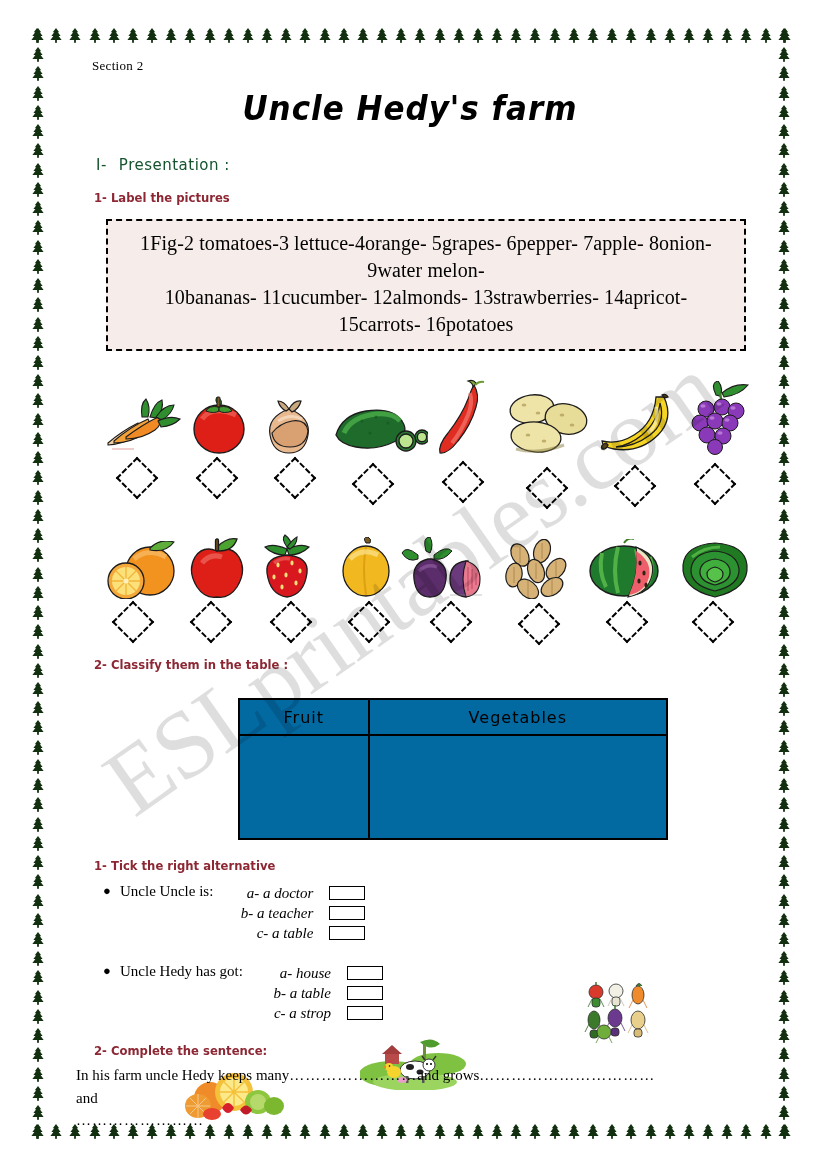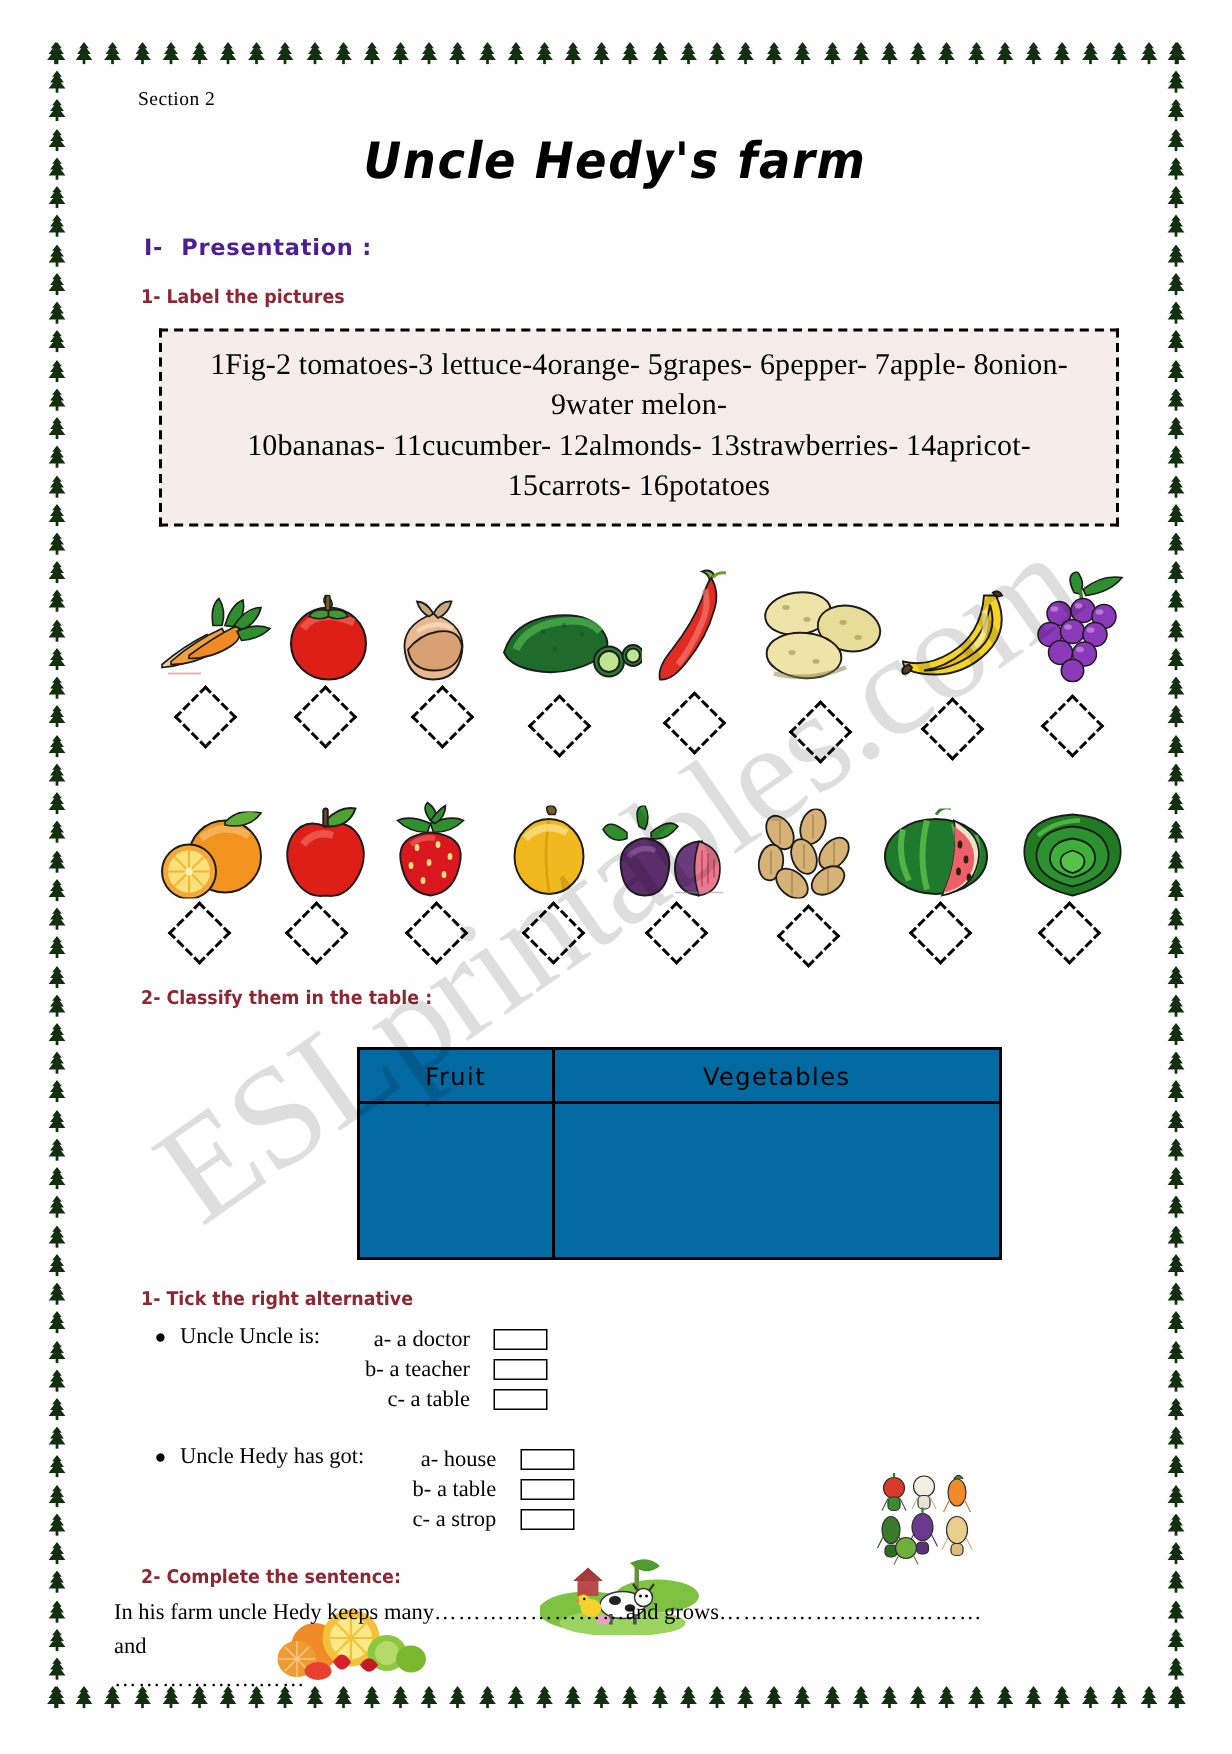--- a/index.html
+++ b/index.html
@@ -36,21 +36,21 @@
 
   .title{
     text-align:center;margin:16px 0 0 0;
     font-family:"DejaVu Sans", sans-serif;
     font-weight:bold;font-style:italic;
     font-size:31px;letter-spacing:1px;color:#000;
     transform:scaleY(1.08);
   }
 
   .roman-head{
-    margin:30px 0 0 36px;color:#4c1d95;font-weight:bold;
+    margin:30px 0 0 36px;color:#14532d;font-weight:normal;
     font-family:"DejaVu Sans", sans-serif;font-size:15px;letter-spacing:.5px;
   }
   .roman-head .num{margin-right:12px;}
 
   .task-head{
     margin:16px 0 0 34px;color:#8c2733;font-weight:bold;
     font-family:"DejaVu Sans", sans-serif;font-size:12.5px;
     transform:scaleX(.93);transform-origin:left center;
   }
 
@@ -80,21 +80,21 @@
     font-family:"DejaVu Sans", sans-serif;letter-spacing:1px;}
   table.classify td{height:100px;}
 
   .plain{margin:18px 0 0 34px;font-size:15px;}
 
   
   .qblock{margin:10px 0 0 34px;position:relative;}
   .bullet-line{display:flex;align-items:flex-start;font-size:15px;}
   .bullet{width:26px;text-align:center;font-size:13px;line-height:1.3;}
   .stem{min-width:0;}
-  .opts{margin-left:14px;}
+  .opts{margin-left:14px;font-style:italic;}
   .opt{display:flex;align-items:center;height:20px;font-size:15px;}
   .opt-label{text-align:right;white-space:nowrap;}
   .tickbox{width:34px;height:12px;border:1.6px solid #000;background:#fff;
            margin-left:16px;}
 
   .sentence{margin:6px 0 0 16px;font-size:15px;line-height:1.5;width:600px;}
   .dots{letter-spacing:1px;}
 
   
   .clip{position:absolute;z-index:5;}

